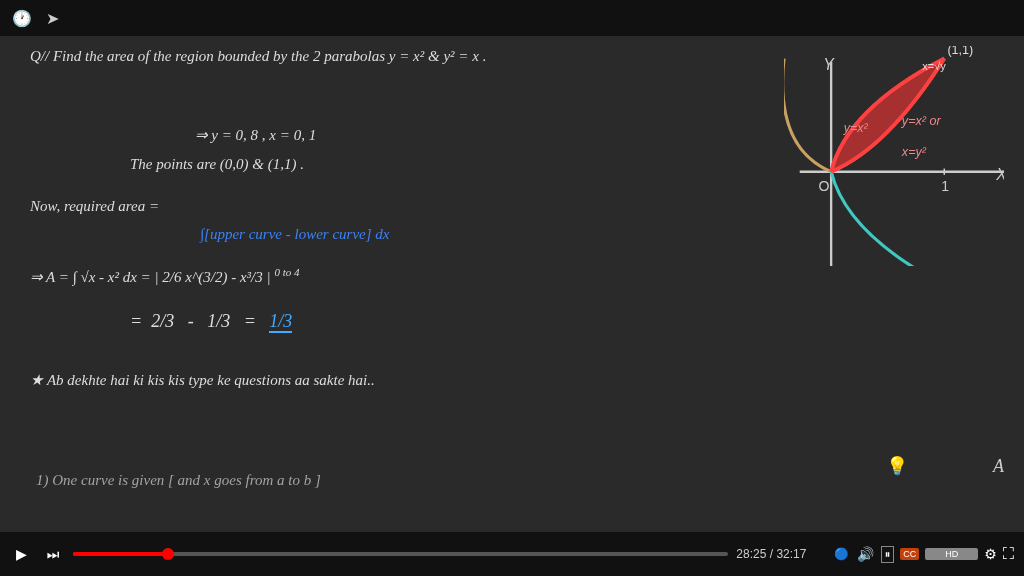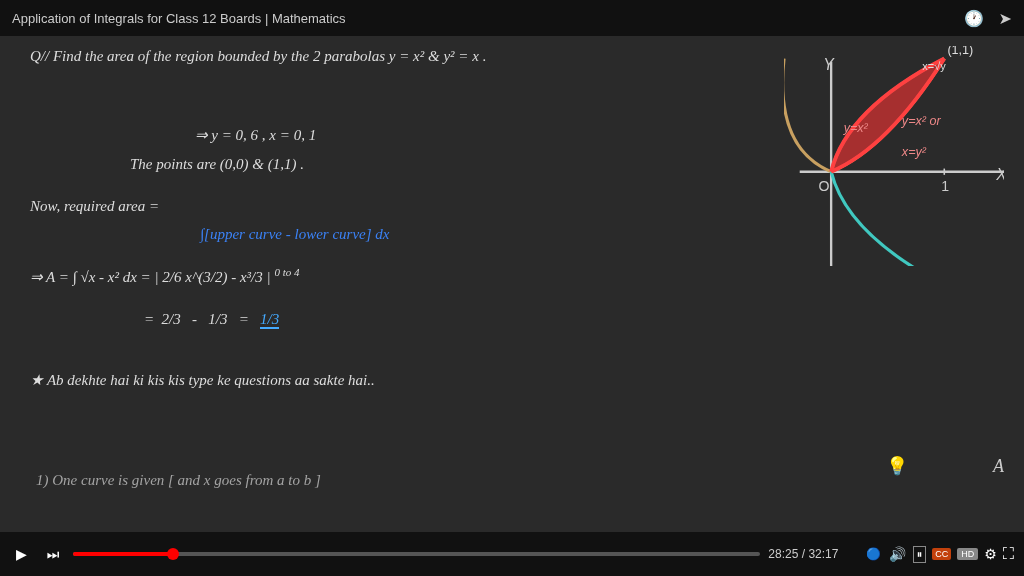--- a/index.html
+++ b/index.html
@@ -108,22 +108,22 @@
       color: #3b82f6;
     }
     .line-A {
       top: 220px;
       left: 10px;
       font-size: 15px;
       color: #ddd;
     }
     .line-equals {
       top: 265px;
-      left: 124px;
-      font-size: 15px;
+      left: 110px;
+      font-size: 18px;
       color: #ddd;
     }
     .line-note {
       top: 325px;
       left: 10px;
       font-size: 15px;
       color: #ddd;
     }
     .line-bottom {
       top: 390px;
@@ -214,21 +214,21 @@
       background: #c2410c;
       color: #fff;
       font-size: 9px;
       padding: 1px 3px;
       border-radius: 2px;
     }
     .badge-hd {
       background: #888;
       color: #fff;
       font-size: 9px;
-      padding: 1px 4px;
+      padding: 1px 20px;
       border-radius: 2px;
     }
 
     .settings-icon {
       color: #fff;
       font-size: 14px;
       cursor: pointer;
     }
 
     .fullscreen-icon {
@@ -254,37 +254,36 @@
       color: #ccc;
       font-size: 18px;
       font-style: italic;
       font-family: serif;
     }
   </style>
 </head>
 <body>
 
 <div class="title-bar">
-  <span class="title-text">Application of Integrals for Class 12 Boards | Mathematics</span>
   <div class="title-icons">
     <span class="title-icon">🕐</span>
     <span class="title-icon">➤</span>
   </div>
 </div>
 
 <div class="content">
   <div class="math-content">
 
     <div class="line line-q">
       <span>Q// Find the area of the region bounded by the 2 parabolas  y = x²  &amp; y² = x .</span>
     </div>
 
 
     <div class="line line-inter2">
-      <span>⇒ y = 0, 6 ,  x =  0, 1</span>
+      <span>⇒ y = 0, 8 ,  x =  0, 1</span>
     </div>
 
     <div class="line line-points">
       <span>The points are  (0,0)  &amp; (1,1) .</span>
     </div>
 
     <div class="line line-now">
       <span>Now, required area =</span>
     </div>
 

